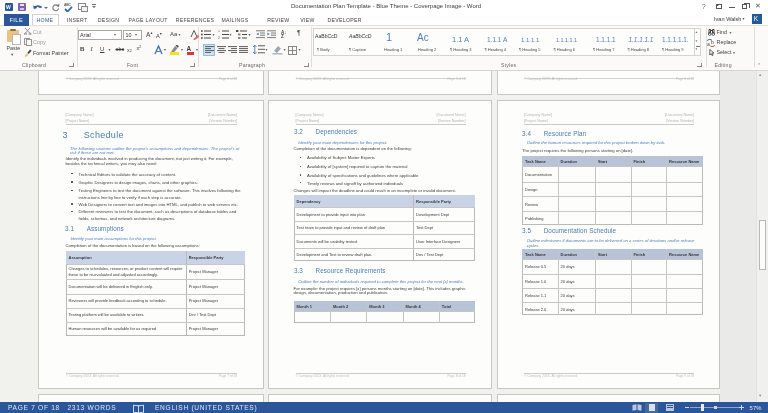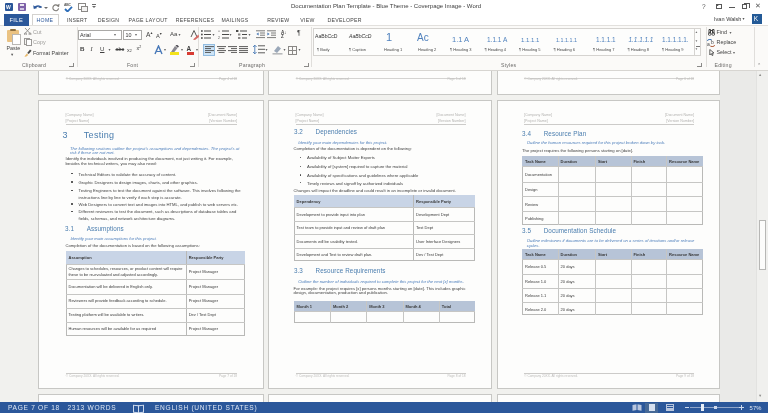--- a/index.html
+++ b/index.html
@@ -360,21 +360,21 @@
   <div class="ab" style="left:759px;top:72px;font-size:4.5px;color:#8a8a88;">▴</div>
   <div class="ab" style="left:758.5px;top:220px;width:7.5px;height:50px;background:#fcfcfb;border:1px solid #b7b7b5;box-sizing:border-box;"></div>
   <div class="ab" style="left:759px;top:393px;font-size:4.5px;color:#8a8a88;">▾</div>
 </div>
 <div id="page1">
   <div class="hf" style="left:65.5px;top:113.2px;">[Company Name]</div>
   <div class="hf" style="left:65.5px;top:119.3px;">[Project Name]</div>
   <div class="hf" style="left:180px;top:113.2px;width:57px;text-align:right;">[Document Name]</div>
   <div class="hf" style="left:180px;top:119.3px;width:57px;text-align:right;">[Version Number]</div>
   <div class="sline" style="left:65.5px;top:123.7px;width:171.5px;"></div>
-  <div class="ab nw" style="left:62.5px;top:129.8px;font-size:9px;color:#4a7dae;letter-spacing:0.3px;">3<span style="margin-left:16px;">Testing</span></div>
+  <div class="ab nw" style="left:62.5px;top:129.8px;font-size:9px;color:#4a7dae;letter-spacing:0.3px;">3<span style="margin-left:16px;">Schedule</span></div>
   <div class="ti" style="left:70px;top:145.8px;">The following sections outline the project’s assumptions and dependencies. The project’s at</div>
   <div class="ti" style="left:70px;top:150.4px;">risk if these are not met.</div>
   <div class="t" style="left:65.5px;top:156.2px;">Identify the individuals involved in producing the document, not just writing it. For example,</div>
   <div class="t" style="left:65.5px;top:160.7px;">besides the technical writers, you may also need:</div>
   <div class="dot" style="left:71.2px;top:172.9px;"></div>
   <div class="t" style="left:78.6px;top:171.6px;">Technical Editors to validate the accuracy of content.</div>
   <div class="dot" style="left:71.2px;top:181.4px;"></div>
   <div class="t" style="left:78.6px;top:180.1px;">Graphic Designers to design images, charts, and other graphics.</div>
   <div class="dot" style="left:71.2px;top:189.6px;"></div>
   <div class="t" style="left:78.6px;top:188.3px;">Testing Engineers to test the document against the software. This involves following the</div>

